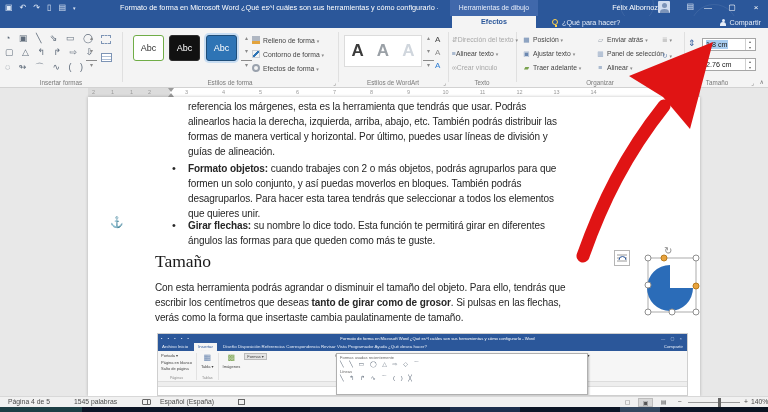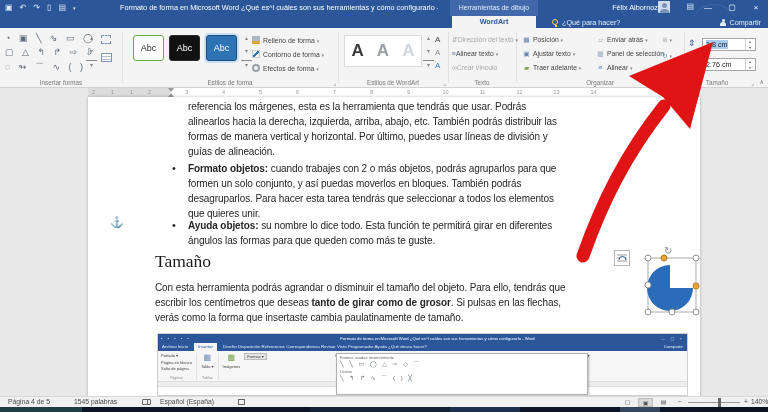--- a/index.html
+++ b/index.html
@@ -148,21 +148,21 @@
     </div>
     <span class="ribbon-display">▤</span>
     <div class="win-btns">
       <span>—</span>
       <span>▢</span>
       <span>×</span>
     </div>
   </div>
 
   <div class="tabsbar">
-    <div class="tab-active">WordArt</div>
+    <div class="tab-active">Efectos</div>
     <div class="tellme">
       <span class="bulb"></span>
       <span>¿Qué para hacer?</span>
     </div>
     <div class="share">
       <span class="person">
           <i></i>
           <b></b>
         </span>
       <span>Compartir</span>
@@ -289,21 +289,21 @@
 formas de manera vertical y horizontal. Por último, puedes usar líneas de división y
 guías de alineación.</div>
 
     <span class="bullet" style="left:172px; top:74px;">•</span>
     <div class="doc-text" style="left:188px; top:73px; width:505px;"><b>Formato objetos:</b><span> cuando trabajes con 2 o más objetos, podrás agruparlos para que
 formen un solo conjunto, y así puedas moverlos en bloques. También podrás
 desagruparlos. Para hacer esta tarea tendrás que seleccionar a todos los elementos
 que quieres unir.</span></div>
 
     <span class="bullet" style="left:172px; top:131px;">•</span>
-    <div class="doc-text" style="left:188px; top:130px; width:505px;"><b>Ayuda objetos:</b><span> su nombre lo dice todo. Esta función te permitirá girar en diferentes
+    <div class="doc-text" style="left:188px; top:130px; width:505px;"><b>Girar flechas:</b><span> su nombre lo dice todo. Esta función te permitirá girar en diferentes
 ángulos las formas para que queden como más te guste.</span></div>
 
     <div class="doc-h1" style="left:155px; top:163px;">Tamaño</div>
 
     <div class="doc-text" style="left:155px; top:192px; width:545px;"><span>Con esta herramienta podrás agrandar o disminuir el tamaño del objeto. Para ello, tendrás que
 escribir los centímetros que deseas </span><b>tanto de girar como de grosor</b><span>. Si pulsas en las flechas,
 verás como la forma que insertaste cambia paulatinamente de tamaño.</span></div>
 
     <svg class="shape-sel" width="72" height="72">
       <text x="24" y="8" font-size="10" fill="#8a8a8a">↻</text>

